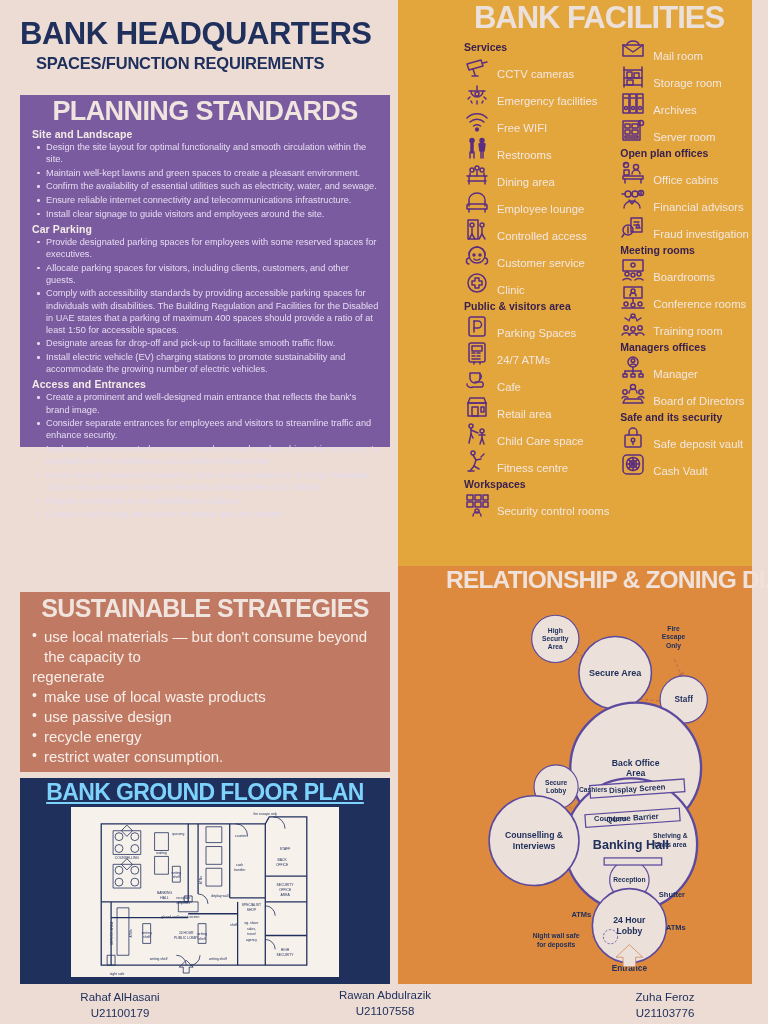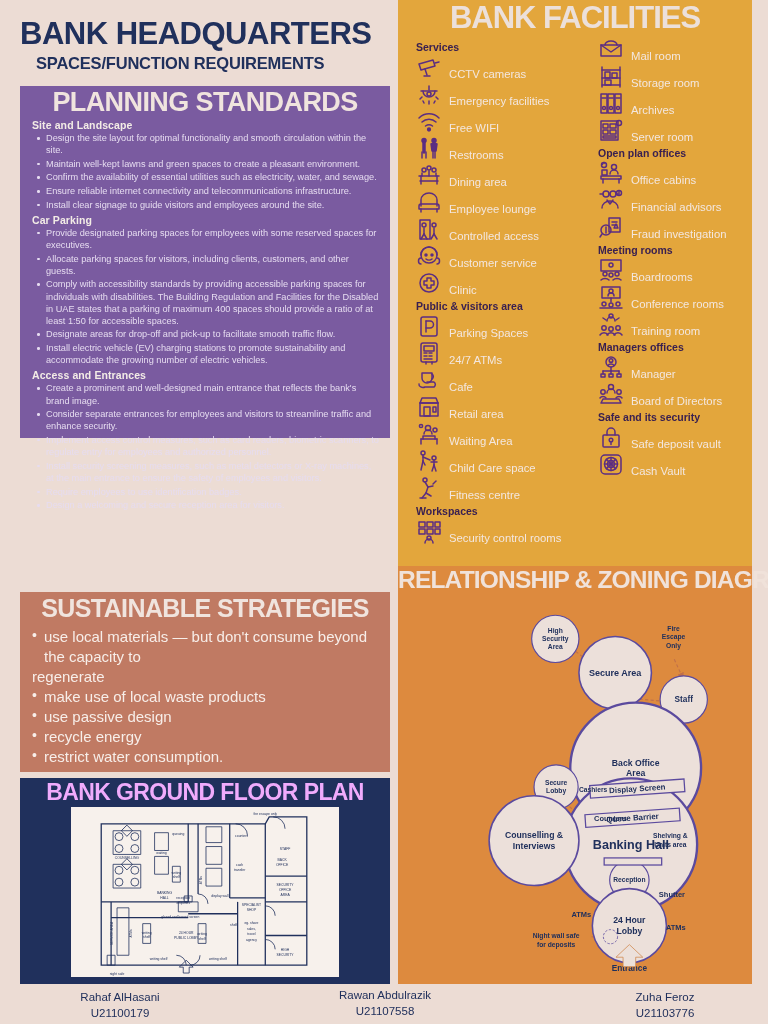--- a/index.html
+++ b/index.html
@@ -20,30 +20,30 @@
   .t-main {
     font-size: 31px; font-weight: 700; color: #20305c;
     letter-spacing: -0.5px; line-height: 1.02; white-space: nowrap;
   }
   .t-sub {
     font-size: 16.5px; font-weight: 800; color: #20305c;
     letter-spacing: -0.2px; margin-top: 4px; white-space: nowrap; margin-left: 16px;
   }
 
   
-  .panel { position: absolute; }
+  .panel { position: absolute; padding-left: 48px; }
   .panel-head {
     font-size: 27px; font-weight: 800; color: #f0e4de;
     letter-spacing: -0.6px; line-height: 1; text-align: center;
     white-space: nowrap;
   }
 
   
   #planning {
-    left: 20px; top: 86px; width: 370px; height: 352px;
+    left: 20px; top: 95px; width: 370px; height: 352px;
     background: #7a5ba0;
     padding: 3px 0 0 0;
   }
   #planning .panel-head { margin-bottom: 2px; }
   .ps-body { padding: 0 10px 0 12px; }
   .ps-cat {
     font-size: 10.5px; font-weight: 800; color: #f3ece6;
     margin: 3px 0 1px 0; letter-spacing: 0.1px;
   }
   .ps-list { list-style: none; }
@@ -72,21 +72,21 @@
     font-size: 14px; color: #f7eee9;
   }
   .sus-list li.cont { padding-left: 0; }
   .sus-list li.cont:before { content: ""; }
 
   
   #floorplan {
     left: 20px; top: 778px; width: 370px; height: 206px;
     background: #20305c; padding: 3px 0 0 0;
   }
-  #floorplan .panel-head { font-size: 23px; color: #f0abfc; }
+  #floorplan .panel-head { font-size: 23px; color: #7dd3fc; text-decoration: underline; }
   .fp-canvas {
     position: absolute; left: 50px; top: 28px; width: 270px; height: 172px;
     background: #f7f1ec; border: 1px solid #20305c;
   }
   .fp-svg { display: block; width: 100%; height: 100%; }
 
   
   #facilities {
     left: 398px; top: 0px; width: 354px; height: 568px;
     background: #e3a63c; padding-top: 2px;
@@ -497,37 +497,20 @@
                   <path d="M4 8 h18"></path>
                 </g>
               </svg>
             </span>
             <span class="lbl">Retail area</span>
           </div>
           <div class="fac-item">
             <span class="ico">
               <svg viewBox="0 0 26 25" xmlns="http://www.w3.org/2000/svg">
                 <g stroke="#5b2d82" stroke-width="1.5" fill="none" stroke-linecap="round" stroke-linejoin="round">
-                  <circle cx="5" cy="4" r="1.6"></circle>
-                  <circle cx="12" cy="6" r="2.6"></circle>
-                  <path d="M8 12 a4 4 0 0 1 8 0"></path>
-                  <path d="M5 17 h16"></path>
-                  <path d="M5 17 v5"></path>
-                  <path d="M21 17 v5"></path>
-                  <path d="M7 17 v-3 h12 v3"></path>
-                  <circle cx="19" cy="8" r="2"></circle>
-                </g>
-              </svg>
-            </span>
-            <span class="lbl">Waiting Area</span>
-          </div>
-          <div class="fac-item">
-            <span class="ico">
-              <svg viewBox="0 0 26 25" xmlns="http://www.w3.org/2000/svg">
-                <g stroke="#5b2d82" stroke-width="1.5" fill="none" stroke-linecap="round" stroke-linejoin="round">
                   <circle cx="7" cy="4" r="2"></circle>
                   <path d="M7 6 v6"></path>
                   <path d="M7 12 l-2 9"></path>
                   <path d="M7 12 l2 4"></path>
                   <path d="M7 8 l7 3"></path>
                   <circle cx="18" cy="9" r="2"></circle>
                   <path d="M18 11 v5"></path>
                   <path d="M18 16 l-2 6"></path>
                   <path d="M18 16 l2 6"></path>
                   <path d="M15 13 h6"></path>

